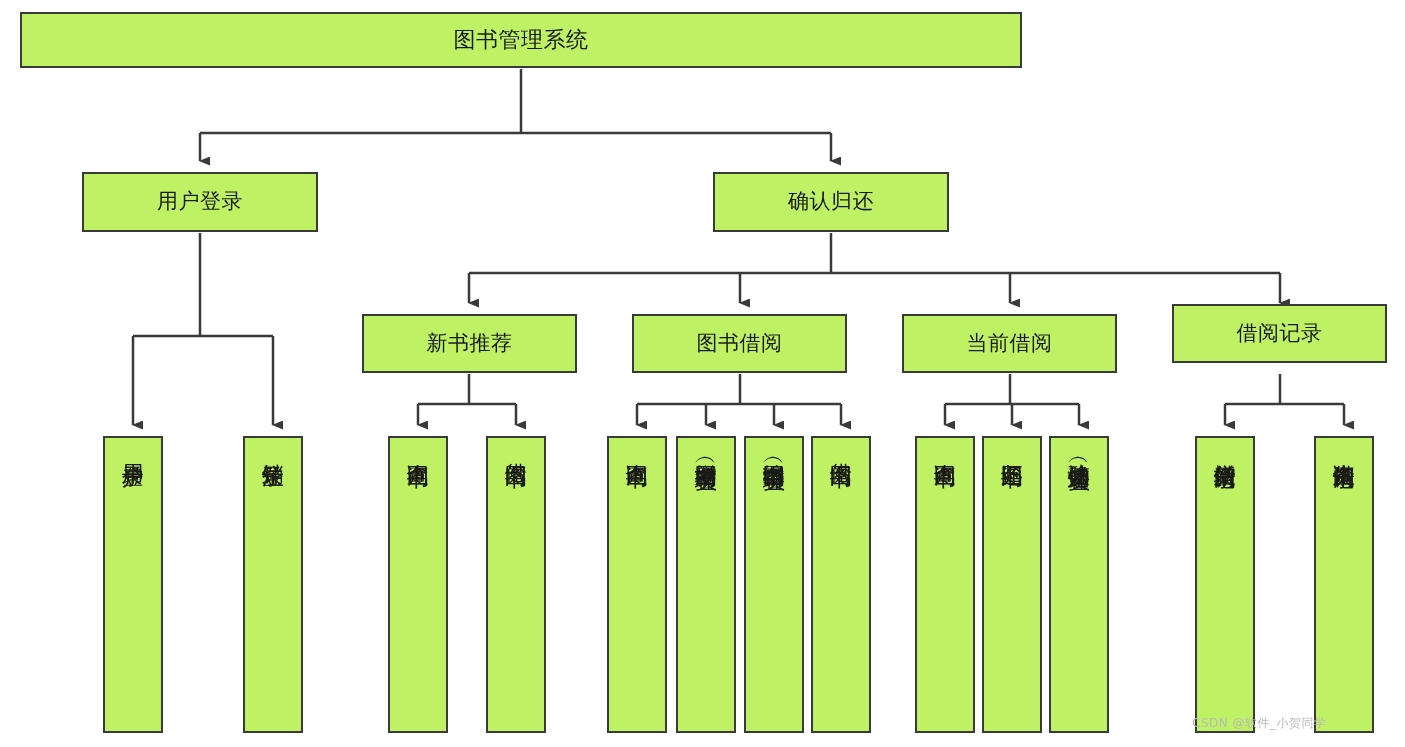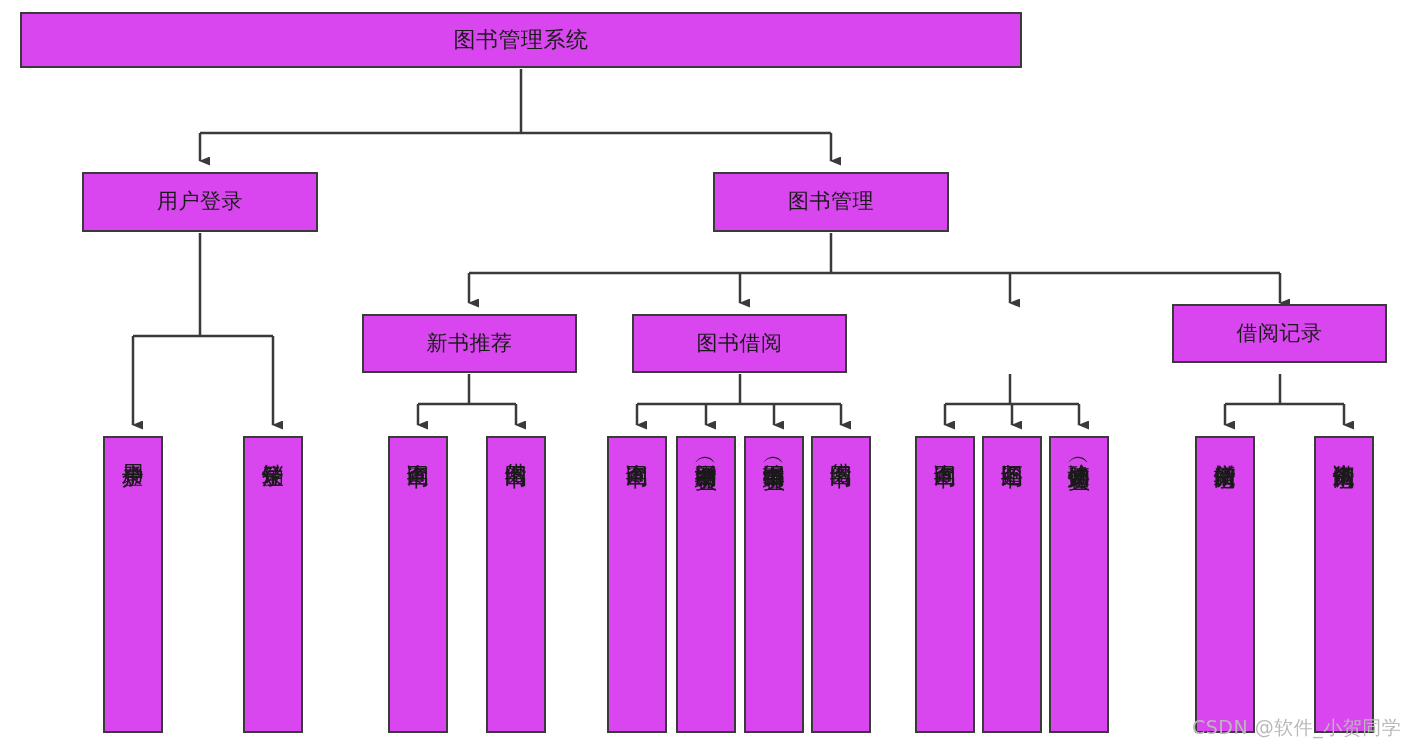--- a/index.html
+++ b/index.html
@@ -24,21 +24,21 @@
     position: absolute;
     left: 0;
     top: 0;
     width: 1405px;
     height: 747px;
     pointer-events: none;
   }
   .node {
     position: absolute;
     box-sizing: border-box;
-    background: #d946ef;
+    background: #bef264;
     border: 2px solid #3a3a3a;
     display: flex;
     align-items: center;
     justify-content: center;
     overflow: hidden;
   }
   .node .label {
     color: #1a1a1a;
     text-align: center;
     line-height: 1.12;
@@ -60,21 +60,21 @@
     writing-mode: vertical-rl;
     text-orientation: upright;
     font-size: 22px;
     line-height: 1.06;
     letter-spacing: 1px;
     max-height: 100%;
   }
   .watermark {
     position: absolute;
     color: #b9b9b9;
-    font-size: 19px;
+    font-size: 12px;
     letter-spacing: 0.5px;
     white-space: nowrap;
     font-family: "DejaVu Sans", "Liberation Sans", sans-serif;
   }
 </style>
 </head>
 <body>
 
 <div id="diagram-root">
 
@@ -130,31 +130,34 @@
 
   <div class="node root horizontal" style="left:20px; top:12px; width:1002px; height:56px;">
     <span class="label">图书管理系统</span>
   </div>
 
   <div class="node horizontal" style="left:82px; top:172px; width:236px; height:60px;">
     <span class="label">用户登录</span>
   </div>
 
   <div class="node horizontal" style="left:713px; top:172px; width:236px; height:60px;">
-    <span class="label">图书管理</span>
+    <span class="label">确认归还</span>
   </div>
 
   <div class="node horizontal" style="left:632px; top:314px; width:215px; height:59px;">
     <span class="label">图书借阅</span>
   </div>
 
   <div class="node horizontal" style="left:362px; top:314px; width:215px; height:59px;">
     <span class="label">新书推荐</span>
   </div>
 
+  <div class="node horizontal" style="left:902px; top:314px; width:215px; height:59px;">
+    <span class="label">当前借阅</span>
+  </div>
 
   <div class="node horizontal" style="left:1172px; top:304px; width:215px; height:59px;">
     <span class="label">借阅记录</span>
   </div>
 
   <div class="node vertical" style="left:103px; top:436px; width:60px; height:297px;">
     <span class="label">用户登录</span>
   </div>
 
   <div class="node vertical" style="left:243px; top:436px; width:60px; height:297px;">

